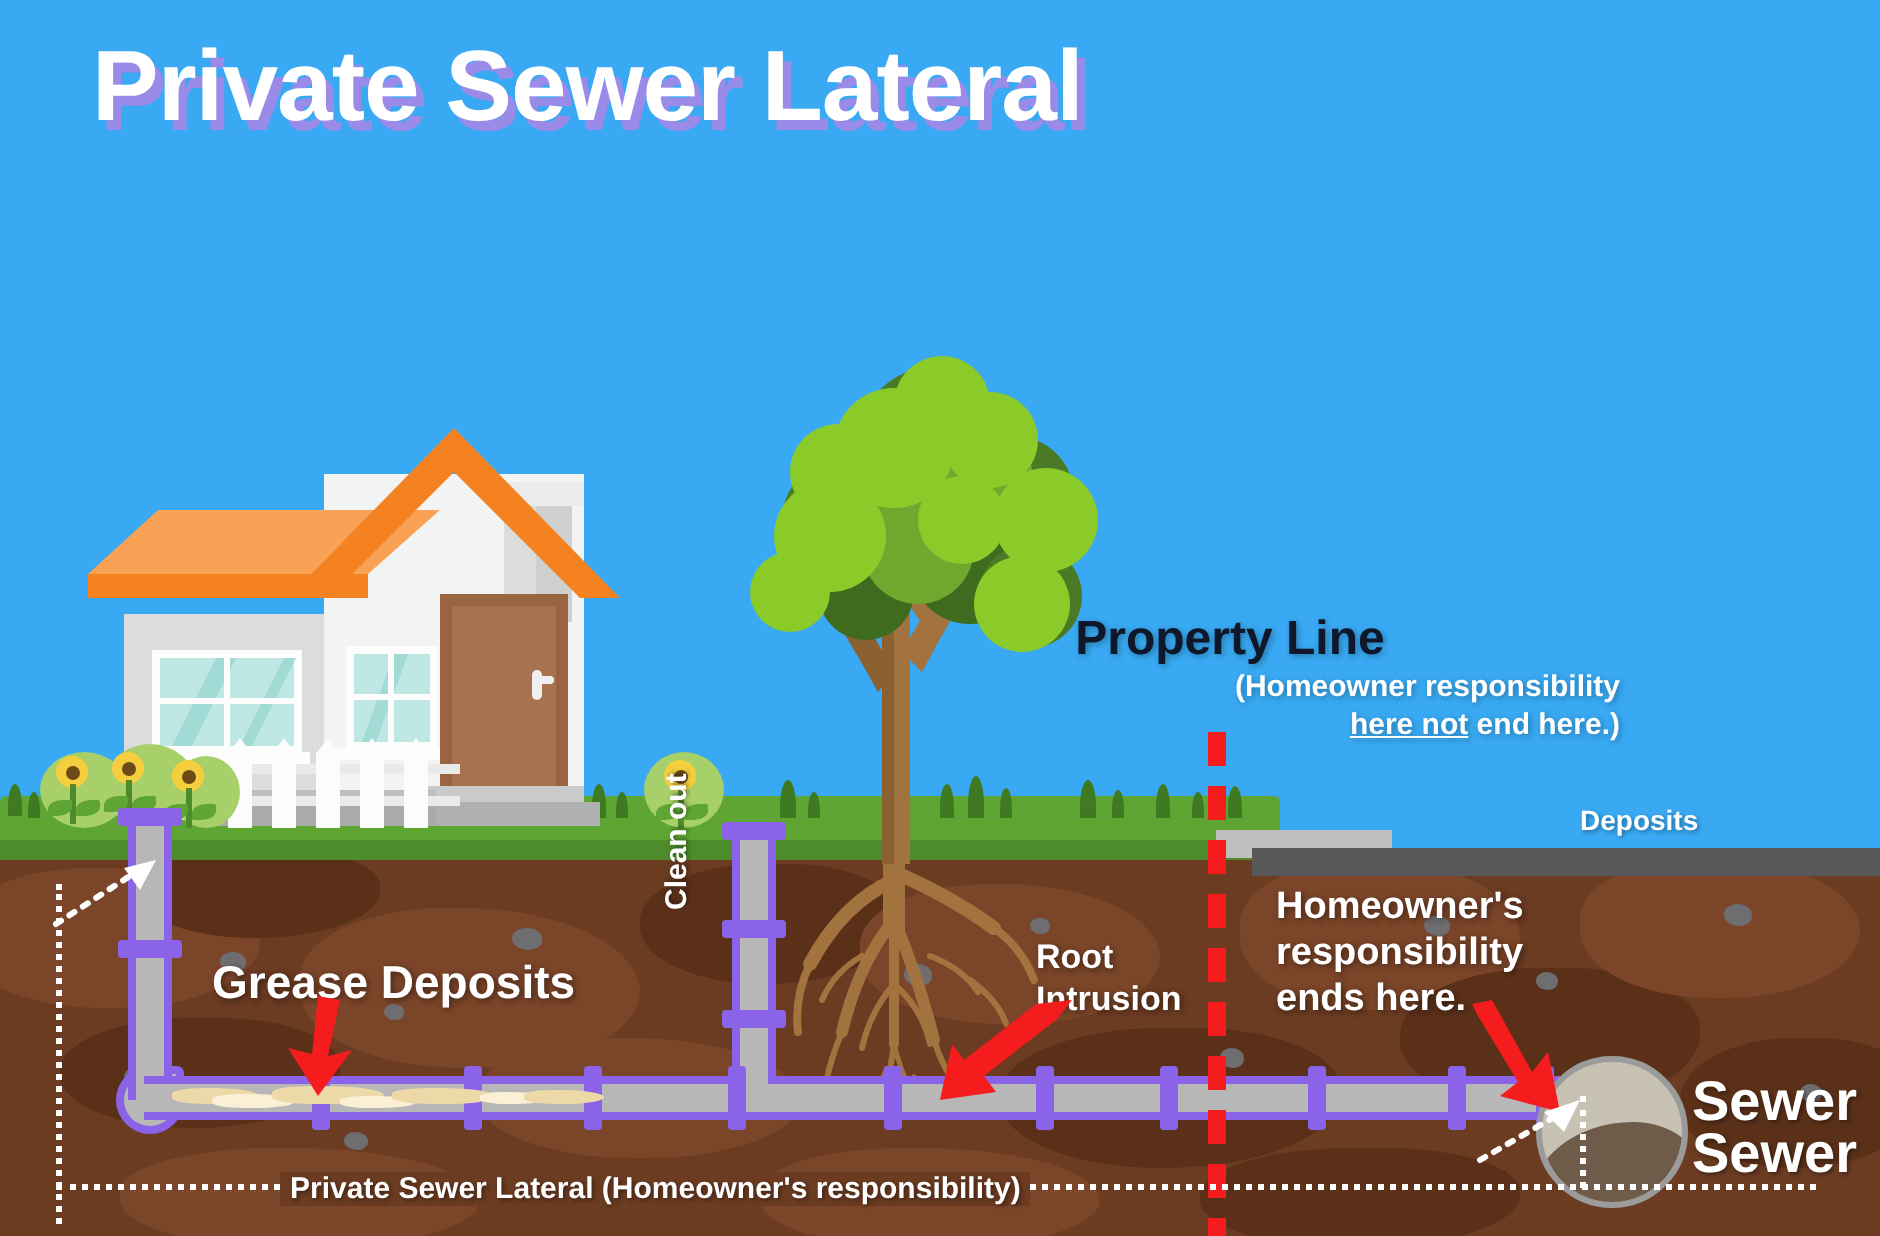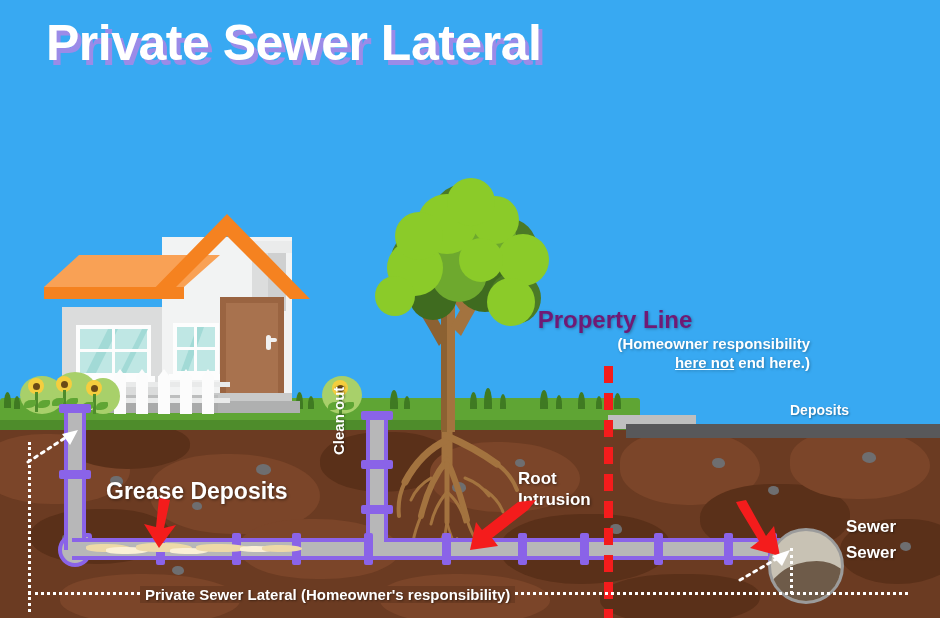--- a/index.html
+++ b/index.html
@@ -60,28 +60,28 @@
   
   #cleanout-label{position:absolute;left:330px;top:455px;color:#fff;font-size:15px;font-weight:bold;
                   transform:rotate(-90deg);transform-origin:left top;white-space:nowrap;z-index:33;
                   text-shadow:1px 1px 2px rgba(0,0,0,.4);}
 
   
   #sewer-main{position:absolute;left:768px;top:528px;width:70px;height:70px;border-radius:50%;
               background:#C8C2B4;border:3px solid #9B9B9B;overflow:hidden;z-index:23;}
   #sewage{position:absolute;left:-6px;top:30px;width:86px;height:48px;background:#6E5B49;
           border-radius:60% 40% 0 0 / 85% 55% 0 0;}
-  #sm-label{position:absolute;left:846px;top:514px;color:#fff;font-size:17px;font-weight:bold;
+  #sm-label{position:absolute;left:846px;top:538px;color:#fff;font-size:28px;font-weight:bold;
             line-height:26px;z-index:33;text-shadow:1px 1px 2px rgba(0,0,0,.4);}
 
   
   #prop-line{position:absolute;left:604px;top:366px;width:9px;height:252px;z-index:31;
              background:repeating-linear-gradient(to bottom,#F41C1C 0 17px,transparent 17px 27px);}
   #prop-title{position:absolute;left:420px;top:306px;width:390px;text-align:center;z-index:32;}
-  #prop-title .pt{color:#701a75;font-size:24px;font-weight:bold;text-shadow:1px 1px 3px rgba(0,0,0,.3);}
+  #prop-title .pt{color:#0f172a;font-size:24px;font-weight:bold;text-shadow:1px 1px 3px rgba(0,0,0,.3);}
   #prop-title .ps{color:#fff;font-size:15px;font-weight:bold;line-height:19px;text-shadow:1px 1px 3px rgba(0,0,0,.3);text-align:right;}
   #prop-title .ps u{text-decoration:underline;}
 
   
   .callout{position:absolute;color:#fff;font-weight:bold;z-index:33;text-shadow:1px 1px 3px rgba(0,0,0,.45);}
   #grease-label{left:106px;top:478px;font-size:23px;}
   #root-label{left:518px;top:468px;font-size:17px;line-height:21px;}
   #owner-end-label{left:638px;top:442px;font-size:19px;line-height:23px;}
 
   
@@ -357,20 +357,25 @@
     </div>
   </div>
 
   <div class="callout" id="grease-label">Grease Deposits</div>
 
   <div class="callout" id="root-label">
     <div>Root</div>
     <div>Intrusion</div>
   </div>
 
+  <div class="callout" id="owner-end-label">
+    <div>Homeowner's</div>
+    <div>responsibility</div>
+    <div>ends here.</div>
+  </div>
 
   <svg class="arrow" style="left:140px;top:498px;" width="46" height="50" viewBox="0 0 46 50">
     <path d="M19,0 L30,2 L24,30 L36,27 L19,50 L4,26 L16,29 Z" fill="#F41C1C"></path>
   </svg>
 
   <svg class="arrow" style="left:470px;top:498px;" width="70" height="56" viewBox="0 0 70 56">
     <path d="M66,2 L58,12 L22,40 L28,48 L0,52 L6,24 L12,32 L48,4 Z" fill="#F41C1C"></path>
   </svg>
 
   <svg class="arrow" style="left:730px;top:500px;" width="56" height="58" viewBox="0 0 56 58">

